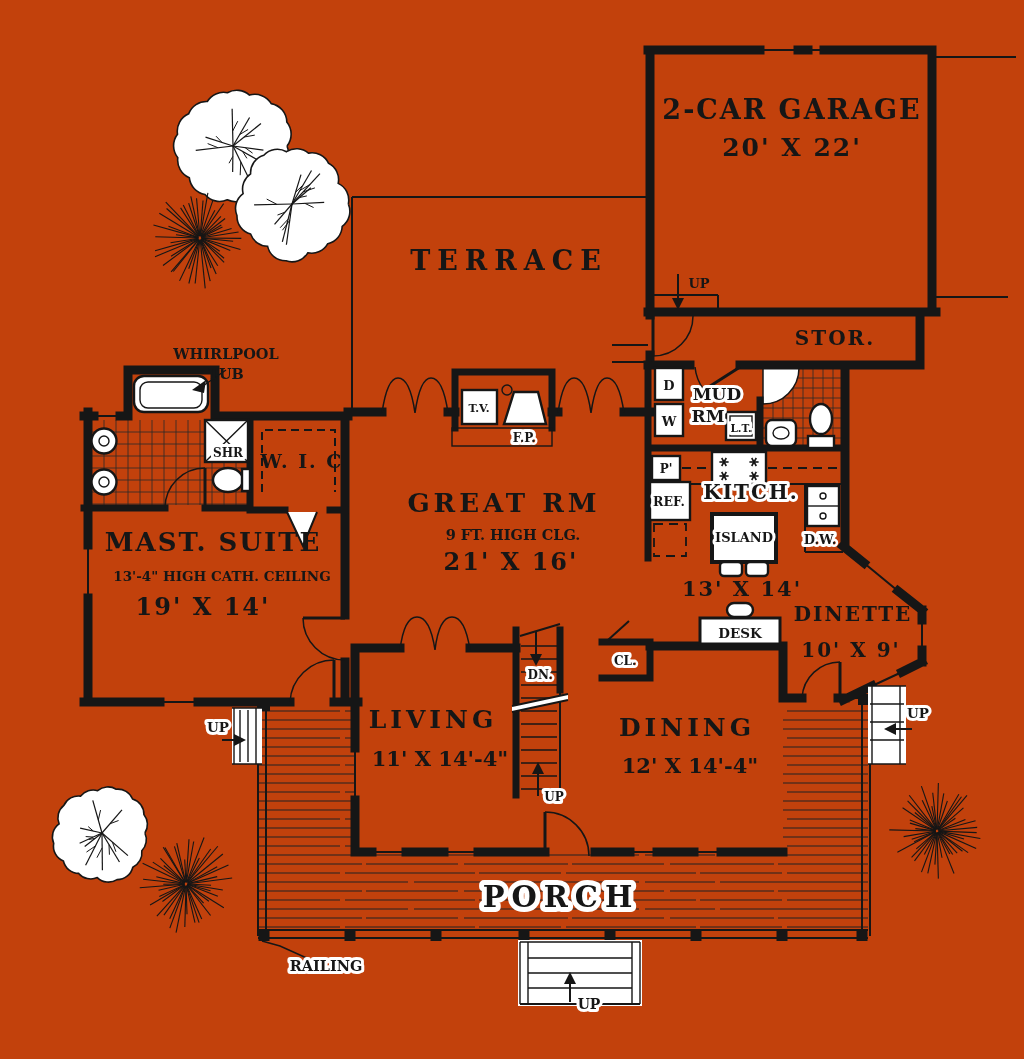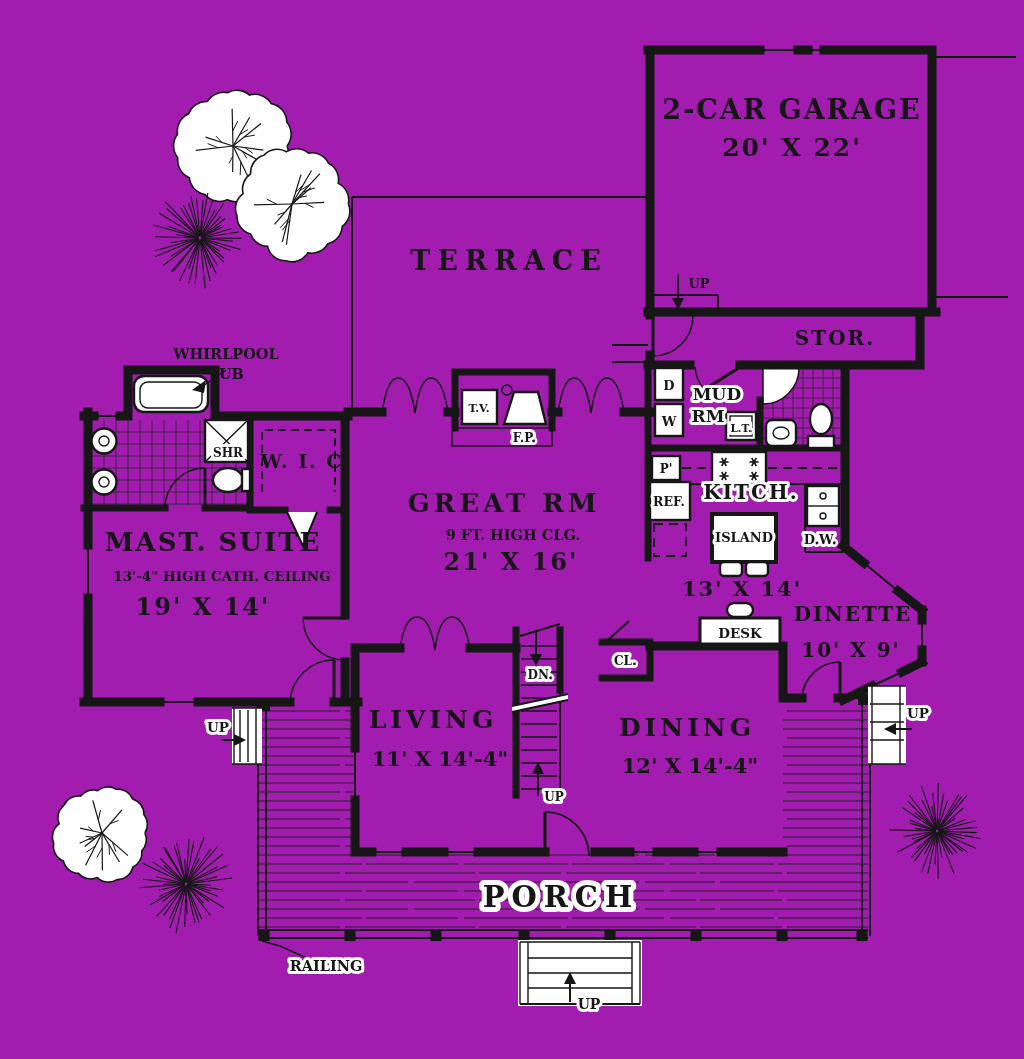--- a/index.html
+++ b/index.html
@@ -1,16 +1,16 @@
 <!DOCTYPE html>
 <html><head>
 <meta charset="utf-8">
 <style>
   html,body{margin:0;padding:0;background:#ffffff}
-  #plan-wrap{width:1024px;height:1059px;background:#a21caf;position:relative}
+  #plan-wrap{width:1024px;height:1059px;background:#c2410c;position:relative}
   svg{display:block}
   .w9{stroke:#161616;stroke-width:9;fill:none;stroke-linecap:square}
   .w7{stroke:#161616;stroke-width:7;fill:none;stroke-linecap:square}
   .w2{stroke:#161616;stroke-width:2;fill:none;stroke-linecap:butt}
   .thin{stroke:#161616;stroke-width:1.4;fill:none}
   .leaf{stroke:#161616;stroke-width:3;fill:none;stroke-linecap:butt}
   .arc{stroke:#161616;stroke-width:1.5;fill:none}
   .fixture{fill:#ffffff;stroke:#161616;stroke-width:2.4}
   .fixthin{fill:none;stroke:#161616;stroke-width:1.4}
   .dash{fill:none;stroke:#161616;stroke-width:1.8;stroke-dasharray:9 6}

